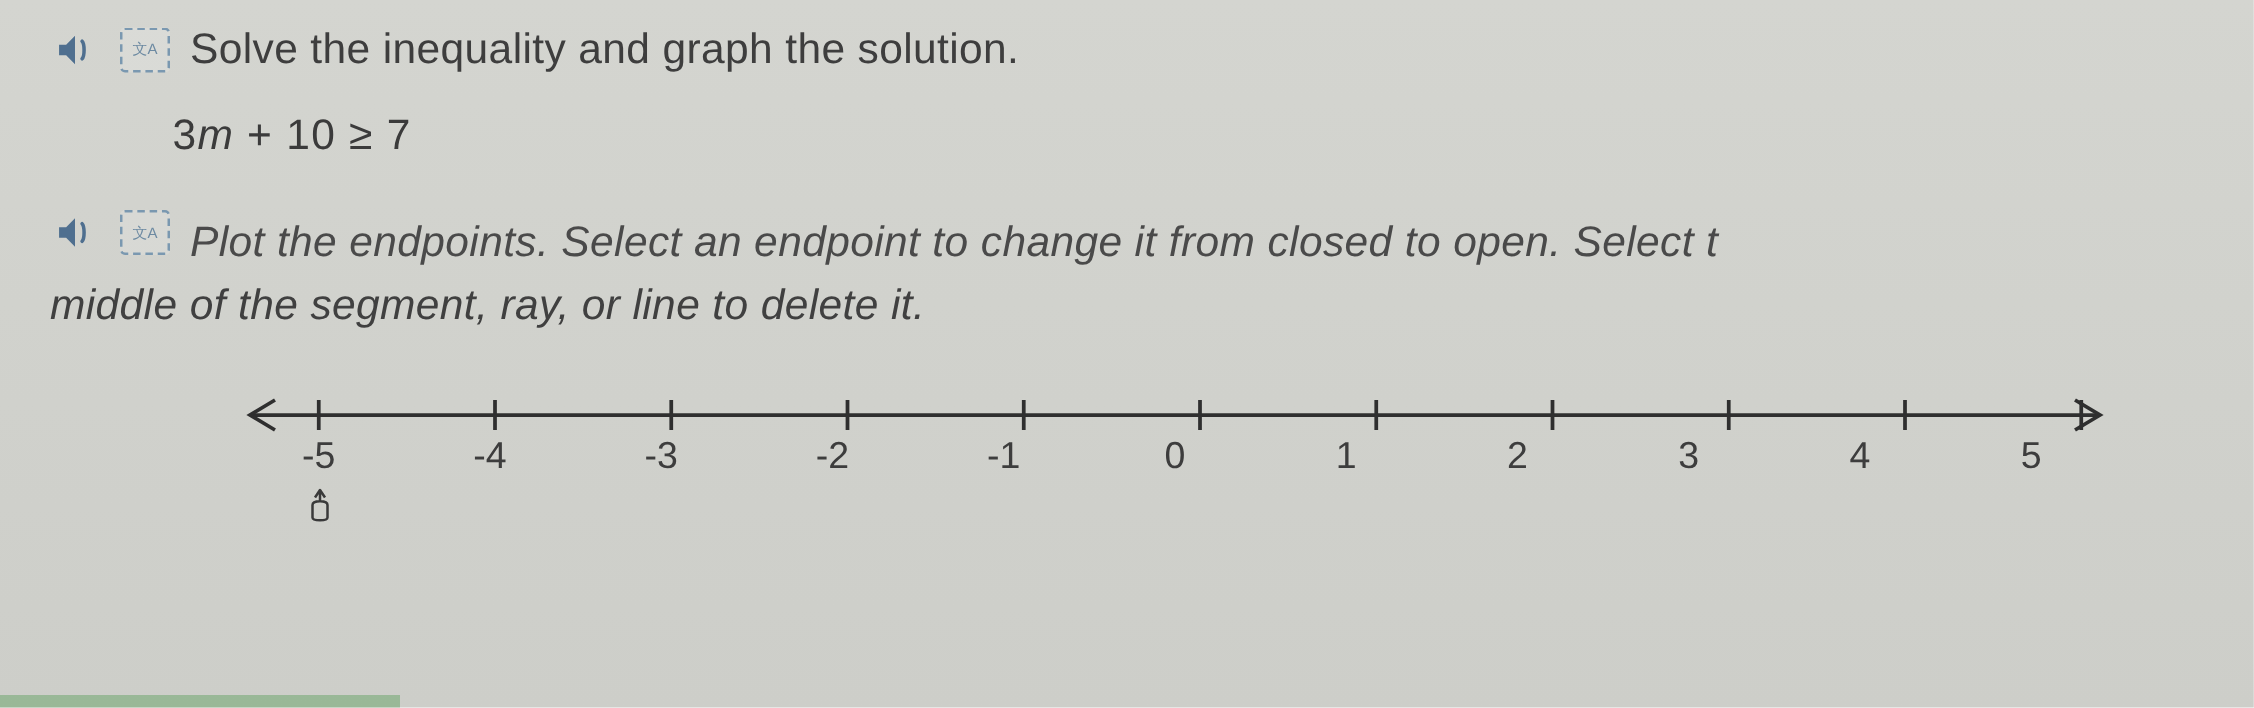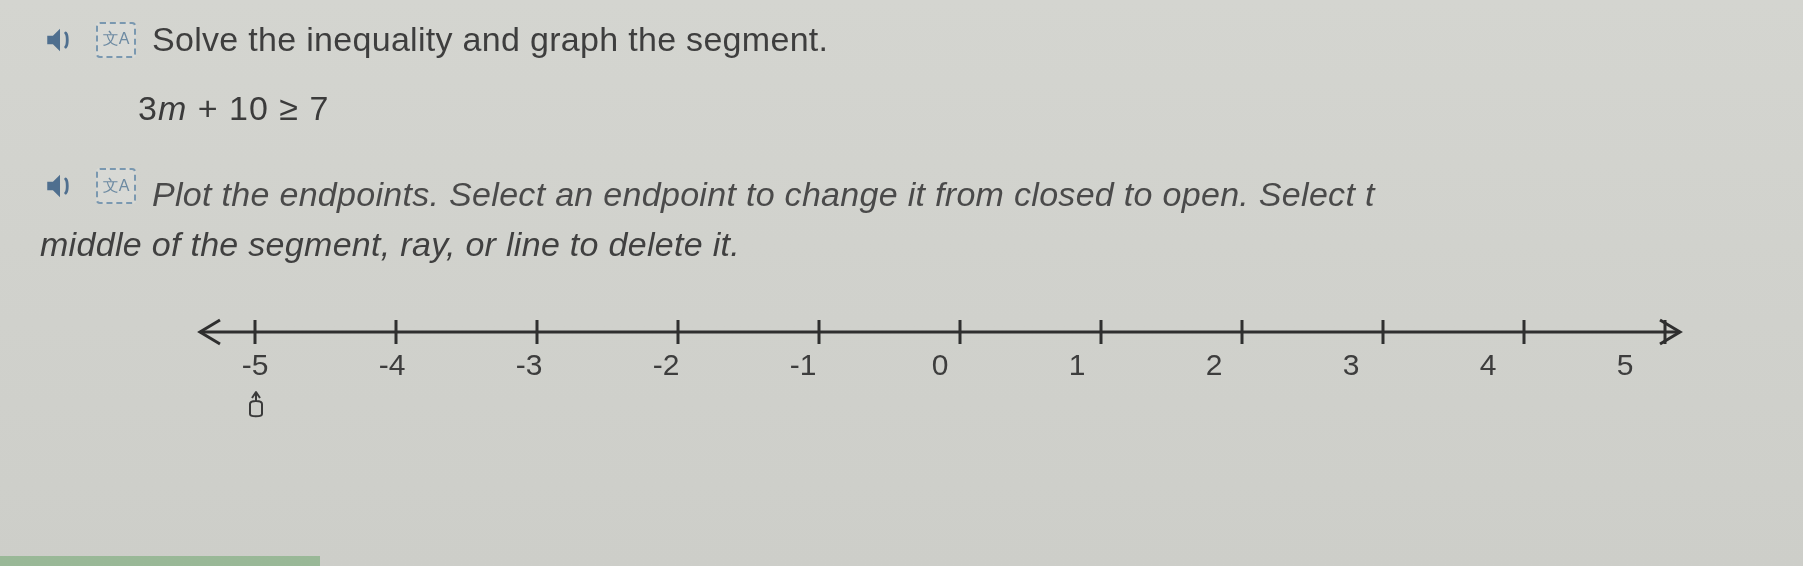--- a/index.html
+++ b/index.html
@@ -34,21 +34,21 @@
     .translate-icon {
       width: 40px;
       height: 36px;
       display: inline-flex;
       align-items: center;
       justify-content: center;
       margin-right: 16px;
       border: 2px dashed #7a98b0;
       border-radius: 4px;
       color: #6d8aa2;
-      font-size: 16px;
+      font-size: 12px;
       flex-shrink: 0;
       background: rgba(255,255,255,0.15);
     }
     .prompt-text {
       font-size: 34px;
       color: #3e3e3e;
       letter-spacing: 0.3px;
     }
     .inequality {
       font-size: 34px;
@@ -130,21 +130,21 @@
 <div class="row">
   <span class="audio-icon">
     <svg viewBox="0 0 24 24" width="34" height="34" fill="#4f6f8f">
       <path d="M3 9v6h4l5 5V4L7 9H3z"></path>
       <path d="M16 7c1.5 1.5 1.5 8.5 0 10" stroke="#4f6f8f" stroke-width="2" fill="none" stroke-linecap="round"></path>
     </svg>
   </span>
   <span class="translate-icon">
     <span>文A</span>
   </span>
-  <span class="prompt-text">Solve the inequality and graph the segment.</span>
+  <span class="prompt-text">Solve the inequality and graph the solution.</span>
 </div>
 
 <div class="inequality">
   <span>3</span><span class="var">m</span><span> + </span><span>10</span><span> ≥ </span><span>7</span>
 </div>
 
 <div class="instruction-row">
   <span class="audio-icon">
     <svg viewBox="0 0 24 24" width="34" height="34" fill="#4f6f8f">
       <path d="M3 9v6h4l5 5V4L7 9H3z"></path>

